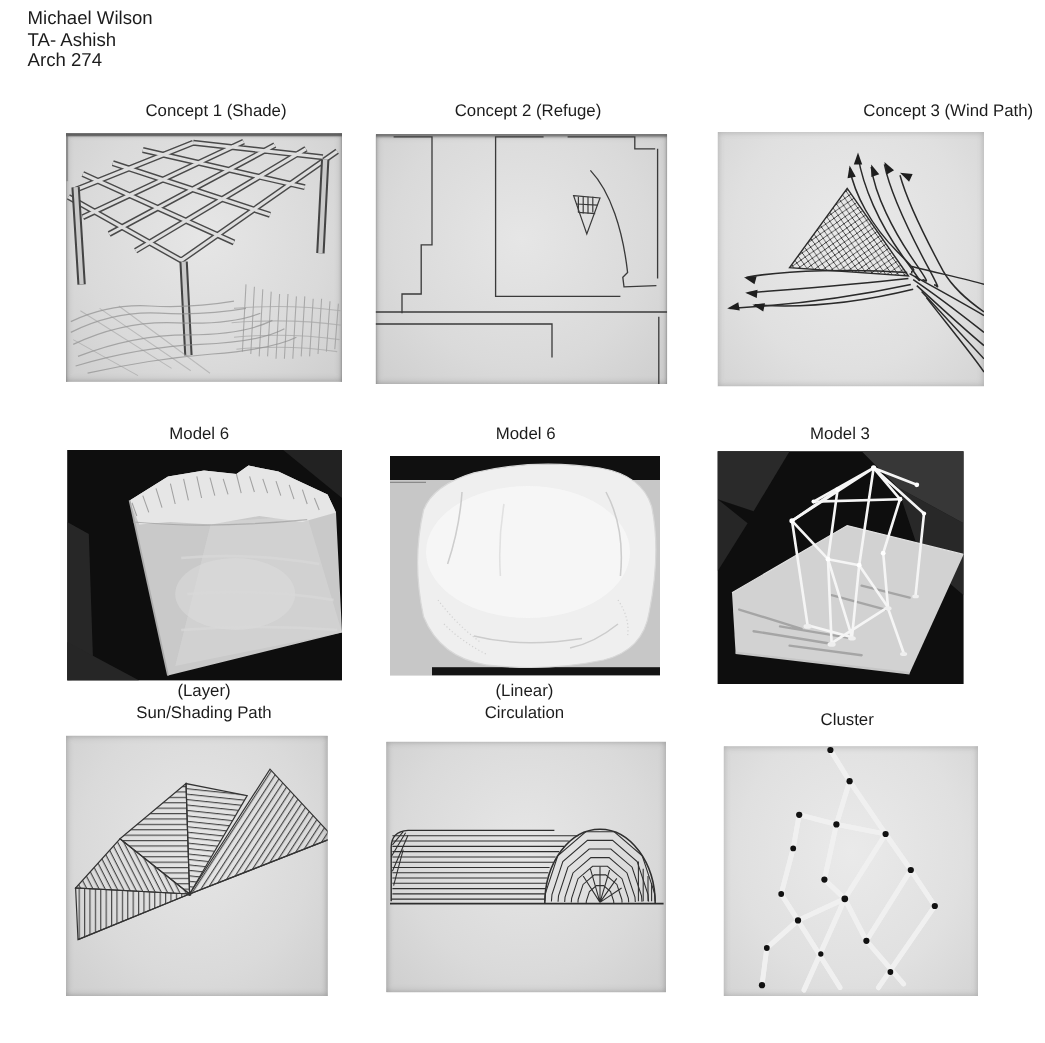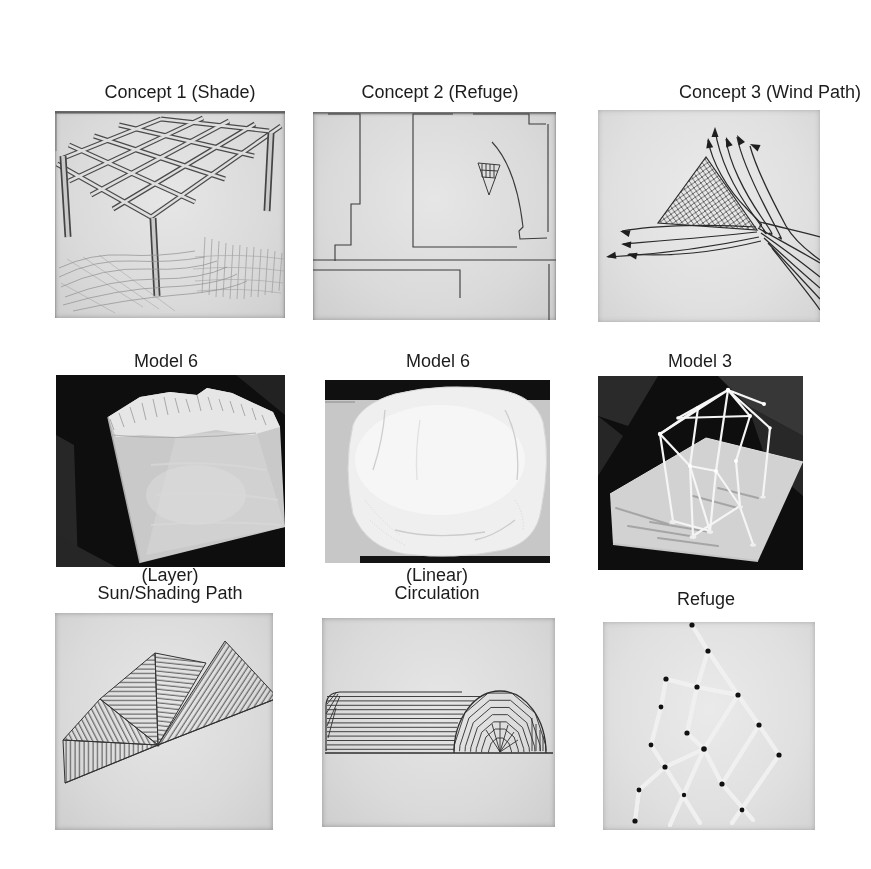--- a/index.html
+++ b/index.html
@@ -1,34 +1,39 @@
 <!DOCTYPE html>
 <html><head>
 <meta charset="utf-8">
 <style>
   html,body{margin:0;padding:0;}
   body{background:#888;font-family:"Liberation Sans","DejaVu Sans",sans-serif;}
   .page{position:relative;width:871px;height:869px;background:#ffffff;overflow:hidden;margin:0 auto;}
   .hdr{position:absolute;left:23px;top:7px;font-size:15.5px;line-height:17.5px;color:#1c1c1c;}
-  .cap{position:absolute;font-size:18px;color:#1c1c1c;text-align:center;line-height:18px;}
+  .cap{position:absolute;font-size:14px;color:#1c1c1c;text-align:center;line-height:18px;}
   .fig{position:absolute;}
   .fig svg{display:block;width:100%;height:100%;}
   .paper{background:radial-gradient(ellipse at 50% 42%, #e6e6e6 0%, #dadada 62%, #cecece 100%);
          box-shadow:inset 0 0 5px rgba(90,90,90,.5);}
   .paper-light{background:radial-gradient(ellipse at 50% 42%, #eaeaea 0%, #e0e0e0 62%, #d4d4d4 100%);
          box-shadow:inset 0 0 5px rgba(110,110,110,.45);}
   .edge-top{box-shadow:inset 0 2px 2px rgba(50,50,50,.55), inset 0 0 5px rgba(90,90,90,.5);}
   .photo{background:#0e0e0e;}
   .photo-light{background:#c7c7c7;}
 </style>
 </head>
 <body>
 
 <div class="page">
 
+  <div class="hdr">
+    <div>Michael Wilson</div>
+    <div>TA- Ashish</div>
+    <div>Arch 274</div>
+  </div>
 
   <div class="cap" style="left:60px;top:83px;width:240px;">Concept 1 (Shade)</div>
   <div class="cap" style="left:320px;top:83px;width:240px;">Concept 2 (Refuge)</div>
   <div class="cap" style="left:621px;top:83px;width:240px;text-align:right;">Concept 3 (Wind Path)</div>
 
   <div class="fig paper edge-top" style="left:55px;top:111px;width:230px;height:207px;" aria-label="pencil sketch of a wooden pergola shade trellis">
     <svg viewBox="0 0 230 207">
       <path d="M0,1.5H230" stroke="#555" stroke-width="2" opacity=".7"></path>
       <path d="M1,0V40" stroke="#666" stroke-width="1.5" opacity=".5"></path>
 
@@ -207,21 +212,21 @@
   <div class="cap" style="left:50px;top:566px;width:240px;">
     <div>(Layer)</div>
     <div>Sun/Shading Path</div>
   </div>
   <div class="cap" style="left:317px;top:566px;width:240px;">
     <div>(Linear)</div>
     <div>Circulation</div>
   </div>
   <div class="cap" style="left:586px;top:590px;width:240px;">
     <div></div>
-    <div>Refuge</div>
+    <div>Cluster</div>
   </div>
 
   <div class="fig paper" style="left:55px;top:613px;width:218px;height:217px;" aria-label="fan of hatched wedges showing sun and shading path">
     <svg viewBox="0 0 218 217">
       <defs>
         <pattern id="sp-v" width="4.5" height="4.5" patternUnits="userSpaceOnUse">
             <path d="M2,0V4.5" stroke="#3c3c3c" stroke-width=".9"></path>
           </pattern>
         <pattern id="sp-h" width="4.5" height="4.5" patternUnits="userSpaceOnUse">
             <path d="M0,2H4.5" stroke="#3c3c3c" stroke-width=".9"></path>

